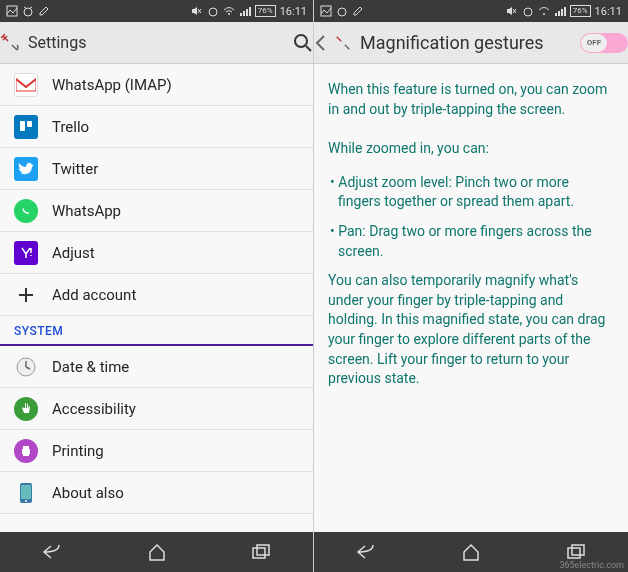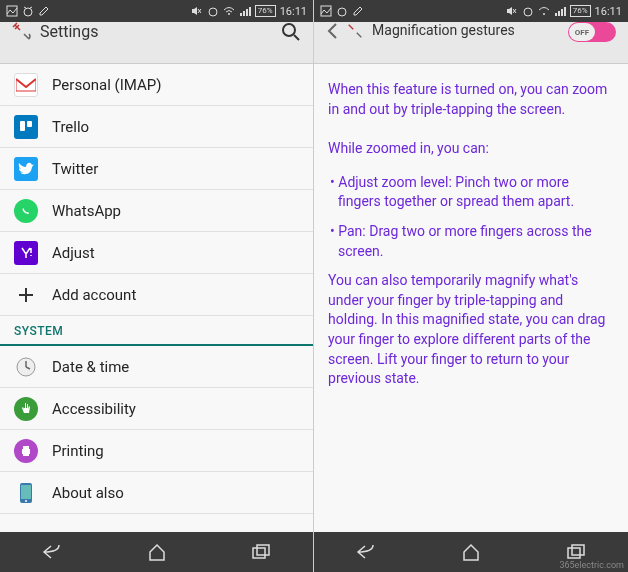--- a/index.html
+++ b/index.html
@@ -6,33 +6,33 @@
 body { background: #fff; width: 628px; height: 572px; overflow: hidden; }
 .screens { display: flex; width: 628px; }
 .screen { width: 346px; height: 572px; background: linear-gradient(#f5f5f5, #e8e8e8); display: flex; flex-direction: column; position: relative; }
 .screen:first-child { border-right: 1px solid #ccc; }
 
 .statusbar { height: 22px; background: #3a3a3a; color: #ddd; display: flex; align-items: center; padding: 0 6px; font-size: 11px; justify-content: space-between; }
 .statusbar .left, .statusbar .right { display: flex; align-items: center; gap: 4px; }
 .statusbar .ico { width: 12px; height: 12px; display: inline-block; }
 .battery-box { border: 1px solid #ddd; font-size: 8px; padding: 0px 2px; line-height: 10px; }
 
-.header { height: 42px; background: #e8e8e8; border-bottom: 1px solid #ccc; display: flex; padding: 0 12px; gap: 8px; }
+.header { height: 42px; background: #e8e8e8; border-bottom: 1px solid #ccc; display: flex; align-items: center; padding: 0 0; gap: 8px; }
 .header .title { font-size: 16px; color: #333; flex: 1; }
-.toggle { width: 48px; height: 20px; background: #ec4899; border-radius: 10px; position: relative; }
+.toggle { width: 48px; height: 20px; background: #f9a8d4; border-radius: 10px; position: relative; }
 .toggle .knob { position: absolute; left: 1px; top: 1px; width: 26px; height: 18px; background: #eee; border-radius: 9px; font-size: 8px; color: #666; display: flex; align-items: center; justify-content: center; font-weight: bold; }
 
 .list { flex: 1; overflow: hidden; background: #f8f8f8; }
 .row { display: flex; align-items: center; height: 42px; padding: 0 14px; border-bottom: 1px solid #e0e0e0; gap: 14px; }
 .row .appicon { width: 24px; height: 24px; border-radius: 3px; display: flex; align-items: center; justify-content: center; font-size: 14px; font-weight: bold; color: #fff; flex-shrink: 0; }
 .row .label { font-size: 15px; color: #252525; }
-.section-hdr { color: #0f766e; font-size: 12px; font-weight: 500; padding: 8px 14px 6px; border-bottom: 2px solid #0f766e; letter-spacing: 0.5px; }
+.section-hdr { color: #1d4ed8; font-size: 12px; font-weight: 500; padding: 8px 14px 6px; border-bottom: 2px solid #4c1d95; letter-spacing: 0.5px; }
 
 .content { flex: 1; padding: 16px 14px; background: #f8f8f8; overflow: hidden; }
-.content p { font-size: 14px; color: #6d28d9; line-height: 1.4; margin-bottom: 14px; }
+.content p { font-size: 14px; color: #0f766e; line-height: 1.4; margin-bottom: 14px; }
 .content .bullet { padding-left: 10px; text-indent: -8px; margin-bottom: 10px; }
 
 .navbar { height: 40px; background: #3a3a3a; display: flex; align-items: center; justify-content: space-around; }
 .navbtn { color: #ddd; width: 60px; height: 30px; display: flex; align-items: center; justify-content: center; }
 
 .watermark { position: absolute; bottom: 2px; right: 4px; font-size: 9px; color: #888; z-index: 10; text-align: center; }
 
 svg { display: block; }
 </style>
 </head>
@@ -112,21 +112,21 @@
     </div>
 
     <div class="list">
       <div class="row">
         <span class="appicon" style="background:#fff;border:1px solid #ddd">
             <svg width="20" height="16" viewBox="0 0 20 16">
               <path d="M0,2 L10,10 L20,2 L20,14 L0,14 Z" fill="#fff" stroke="#d33" stroke-width="1"></path>
               <path d="M0,2 L10,10 L20,2" fill="none" stroke="#d33" stroke-width="2"></path>
             </svg>
           </span>
-        <span class="label">Personal (IMAP)</span>
+        <span class="label">WhatsApp (IMAP)</span>
       </div>
       <div class="row">
         <span class="appicon" style="background:#0079bf">
             <svg width="16" height="16" viewBox="0 0 16 16">
               <rect x="2" y="2" width="5" height="10" fill="#fff" rx="1"></rect>
               <rect x="9" y="2" width="5" height="6" fill="#fff" rx="1"></rect>
             </svg>
           </span>
         <span class="label">Trello</span>
       </div>
@@ -281,21 +281,21 @@
           <svg width="12" height="18" viewBox="0 0 12 18">
             <path d="M10,2 L3,9 L10,16" fill="none" stroke="#666" stroke-width="2"></path>
           </svg>
         </span>
       <span>
           <svg width="18" height="18" viewBox="0 0 20 20">
             <path d="M3,3 L8,8" stroke="#b33" stroke-width="1.5"></path>
             <path d="M12,12 L17,17" stroke="#666" stroke-width="1.5"></path>
           </svg>
         </span>
-      <span class="title" style="font-size:14px">Magnification gestures</span>
+      <span class="title" style="font-size:18px">Magnification gestures</span>
       <span class="toggle">
         <span class="knob">OFF</span>
       </span>
     </div>
 
     <div class="content">
       <p>When this feature is turned on, you can zoom in and out by triple-tapping the screen.</p>
       <p style="margin-top:20px">While zoomed in, you can:</p>
       <p class="bullet">• Adjust zoom level: Pinch two or more fingers together or spread them apart.</p>
       <p class="bullet">• Pan: Drag two or more fingers across the screen.</p>

